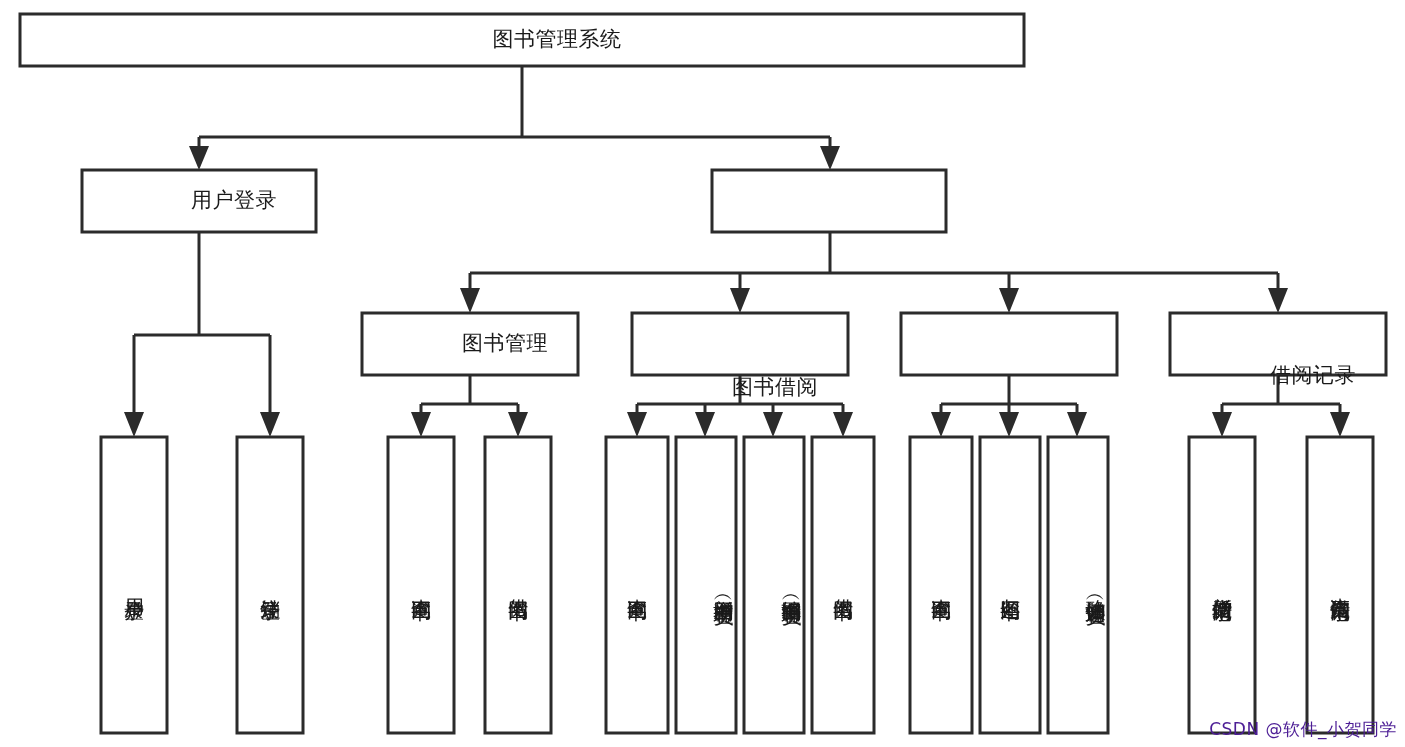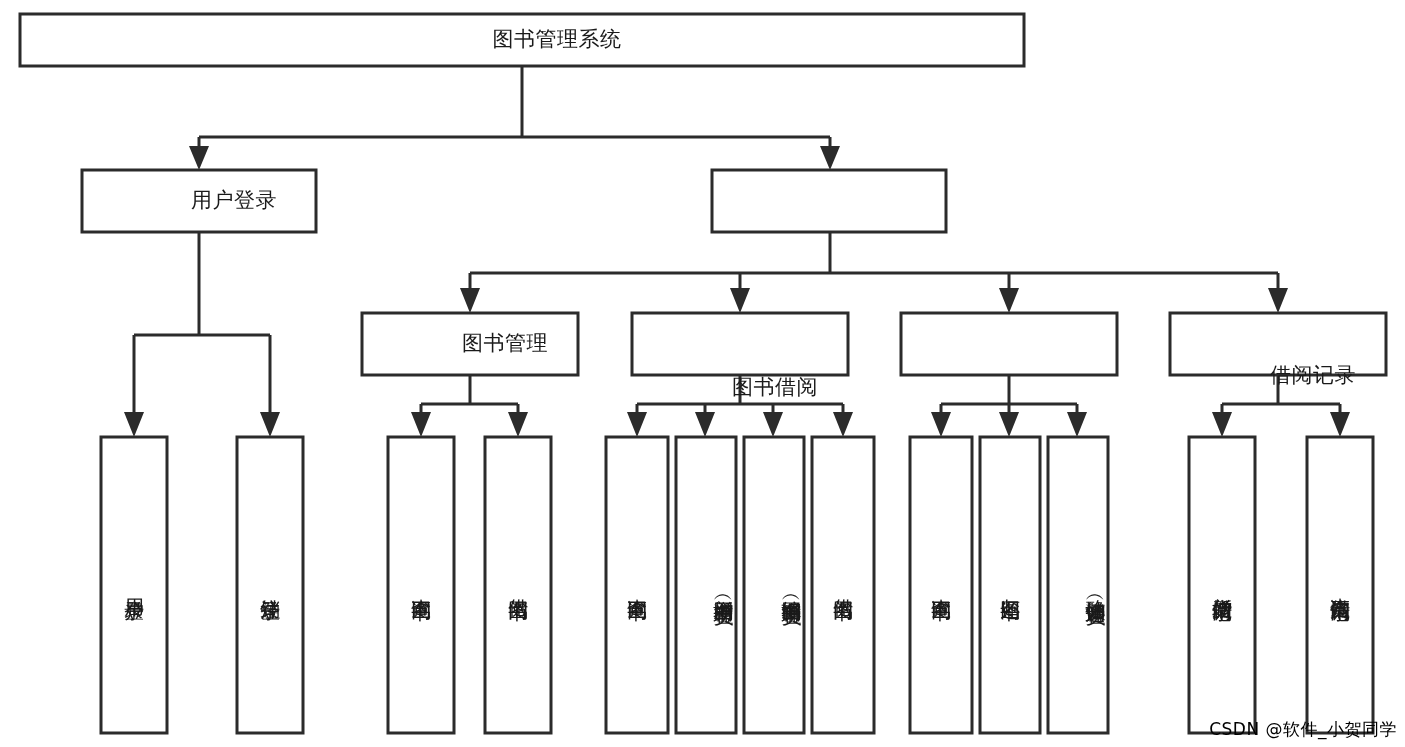--- a/index.html
+++ b/index.html
@@ -65,21 +65,21 @@
     writing-mode: vertical-rl;
     text-orientation: upright;
     -webkit-writing-mode: vertical-rl;
     pointer-events: none;
   }
   .watermark {
     position: absolute;
     right: 8px;
     bottom: 6px;
     font-size: 17px;
-    color: #000000;
+    color: #4c1d95;
     white-space: nowrap;
     letter-spacing: 0.5px;
   }
 </style>
 </head>
 <body>
 
 <div id="diagram-root">
 
   <svg class="diagram-canvas" viewBox="0 0 1405 747">

